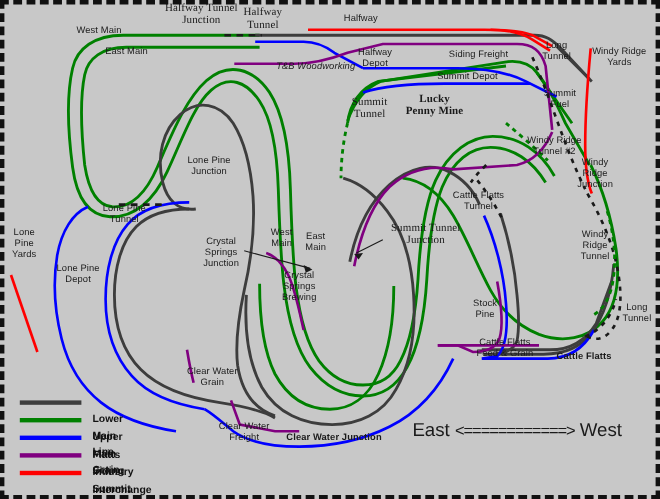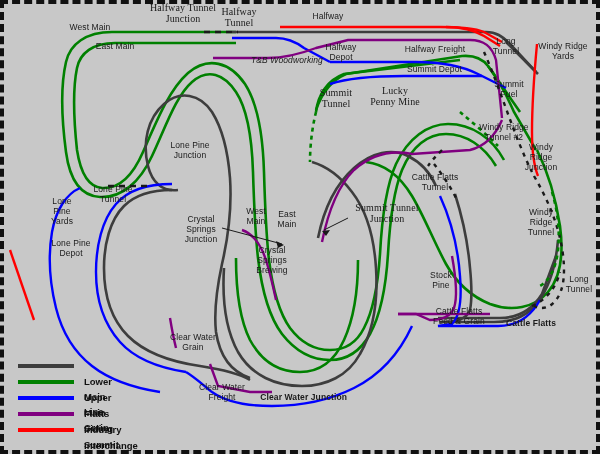--- a/index.html
+++ b/index.html
@@ -179,42 +179,42 @@
       <div class="lbl" style="left: 62px; top: 22px; width: 56px;">West Main</div>
       <div class="lbl" style="left: 88px; top: 41px; width: 54px;">East Main</div>
       <div class="lbl serif" style="left: 138px; top: 3px; width: 90px;">Halfway Tunnel
 Junction</div>
       <div class="lbl serif" style="left: 212px; top: 7px; width: 54px;">Halfway
 Tunnel</div>
       <div class="lbl" style="left: 300px; top: 11px; width: 56px;">Halfway</div>
       <div class="lbl" style="left: 240px; top: 55px; width: 94px; font-style: italic;">T&amp;B Woodworking</div>
       <div class="lbl" style="left: 317px; top: 42px; width: 48px;">Halfway
 Depot</div>
-      <div class="lbl" style="left: 396px; top: 44px; width: 78px;">Halfway Freight</div>
-      <div class="lbl" style="left: 388px; top: 64px; width: 74px; text-align: right;">Summit Depot</div>
+      <div class="lbl" style="left: 396px; top: 44px; width: 78px;">Siding Freight</div>
+      <div class="lbl" style="left: 388px; top: 64px; width: 74px;">Summit Depot</div>
       <div class="lbl" style="left: 487px; top: 36px; width: 38px;">Long
 Tunnel</div>
       <div class="lbl" style="left: 531px; top: 41px; width: 64px;">Windy Ridge
 Yards</div>
       <div class="lbl" style="left: 488px; top: 79px; width: 42px;">Summit
 Fuel</div>
       <div class="lbl serif" style="left: 318px; top: 88px; width: 36px;">Summit
 Tunnel</div>
-      <div class="lbl serif" style="left: 364px; top: 86px; width: 62px;">Lucky
+      <div class="lbl serif" style="left: 364px; top: 86px; width: 62px; font-weight: bold;">Lucky
 Penny Mine</div>
       <div class="lbl" style="left: 473px; top: 122px; width: 62px;">Windy Ridge
 Tunnel #2</div>
       <div class="lbl" style="left: 521px; top: 142px; width: 40px;">Windy
 Ridge
 Junction</div>
       <div class="lbl" style="left: 162px; top: 140px; width: 56px;">Lone Pine
 Junction</div>
       <div class="lbl" style="left: 85px; top: 184px; width: 56px;">Lone Pine
 Tunnel</div>
-      <div class="lbl" style="left: 6px; top: 196px; width: 32px; margin-left: 40px;">Lone
+      <div class="lbl" style="left: 6px; top: 206px; width: 32px;">Lone
 Pine
 Yards</div>
       <div class="lbl" style="left: 43px; top: 238px; width: 56px;">Lone Pine
 Depot</div>
       <div class="lbl" style="left: 404px; top: 172px; width: 62px;">Cattle Flatts
 Tunnel</div>
       <div class="lbl" style="left: 521px; top: 207px; width: 40px;">Windy
 Ridge
 Tunnel</div>
       <div class="lbl" style="left: 241px; top: 206px; width: 30px;">West
@@ -259,15 +259,18 @@
       <div class="legend-row">
         <div class="legend-swatch" style="background: rgb(128, 0, 128);"></div>
         <div class="legend-text">Industry Summit</div>
       </div>
       <div class="legend-row">
         <div class="legend-swatch" style="background: rgb(255, 0, 0);"></div>
         <div class="legend-text">Interchange Tracks</div>
       </div>
     </div>
 
+  <div class="compass">
+    <span>East</span><span> </span><span class="arrow">&lt;============&gt;</span><span> </span><span>West</span>
+  </div>
 
   <div id="border"></div>
 </div>
 
 </body></html>

